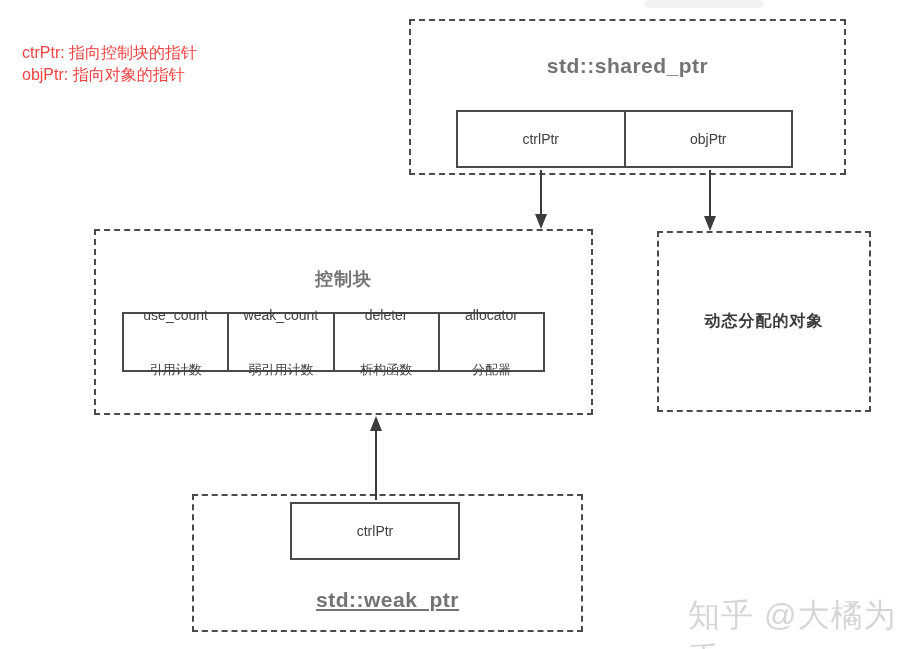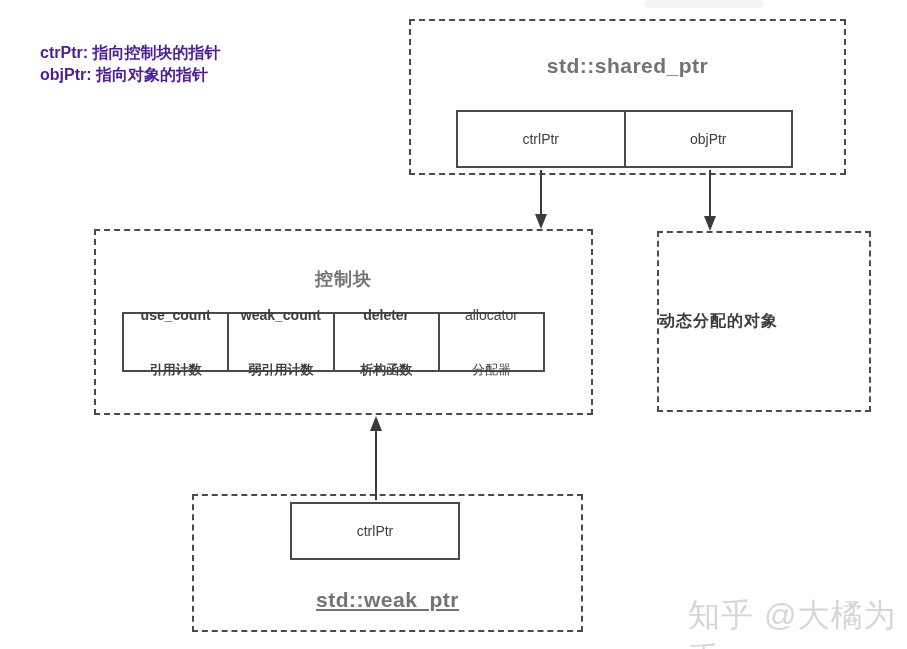--- a/index.html
+++ b/index.html
@@ -1,40 +1,40 @@
 <!DOCTYPE html>
 <html><head>
 <meta charset="utf-8">
 <style>
   html,body{margin:0;padding:0;background:#fff;}
   .canvas{
     position:relative;width:907px;height:649px;background:#ffffff;overflow:hidden;
     font-family:"Liberation Sans","DejaVu Sans",sans-serif;color:#3b3b3b;
   }
   
-  .legend{position:absolute;left:40px;top:42px;font-weight:bold;font-size:16px;line-height:22px;color:#4c1d95;}
+  .legend{position:absolute;left:22px;top:42px;font-weight:normal;font-size:16px;line-height:22px;color:#ef4444;}
   
   .dashed{position:absolute;border:2px dashed #4a4a4a;box-sizing:border-box;background:#fff;}
   .box-title{position:absolute;left:0;right:0;text-align:center;font-weight:bold;color:#737373;}
   
   .shared-ptr{left:409px;top:19px;width:437px;height:156px;}
   .shared-ptr .box-title{top:33px;font-size:21px;letter-spacing:.5px;}
   .ptr-row{position:absolute;left:45px;top:89px;width:337px;height:58px;border:2px solid #4a4a4a;box-sizing:border-box;display:flex;background:#fff;}
   .ptr-cell{flex:1;display:flex;align-items:center;justify-content:center;font-size:14px;color:#404040;}
   .ptr-cell.first{border-right:2px solid #4a4a4a;}
   
   .control-block{left:94px;top:229px;width:499px;height:186px;}
   .control-block .box-title{top:36px;font-size:18px;letter-spacing:1px;}
   .cb-row{position:absolute;left:26px;top:81px;width:423px;height:60px;border:2px solid #4a4a4a;box-sizing:border-box;display:flex;background:#fff;}
   .cb-cell{flex:1;display:flex;flex-direction:column;align-items:center;justify-content:center;line-height:18px;}
-  .cb-cell:not(:last-child){border-right:2px solid #4a4a4a;font-weight:bold;}
+  .cb-cell:not(:last-child){border-right:2px solid #4a4a4a;}
   .cb-en{font-size:14px;color:#3f3f3f;}
   .cb-zh{font-size:13px;color:#3f3f3f;margin-top:37px;}
   
-  .object-box{left:657px;top:231px;width:214px;height:181px;display:flex;align-items:center;}
+  .object-box{left:657px;top:231px;width:214px;height:181px;display:flex;align-items:center;justify-content:center;}
   .object-label{font-size:16px;font-weight:bold;letter-spacing:1px;color:#3b3b3b;}
   
   .weak-ptr{left:192px;top:494px;width:391px;height:138px;}
   .weak-ptr .box-title{bottom:18px;font-size:21px;letter-spacing:.5px;text-decoration:underline;}
   .wp-cell{position:absolute;left:96px;top:6px;width:170px;height:58px;border:2px solid #4a4a4a;box-sizing:border-box;display:flex;align-items:center;justify-content:center;font-size:14px;color:#404040;background:#fff;}
   
   .arrows{position:absolute;left:0;top:0;width:907px;height:649px;pointer-events:none;}
   
   .watermark{position:absolute;left:688px;top:594px;font-size:32px;letter-spacing:1px;color:#d6d6d6;text-shadow:1px 1px 0 #ffffff;}
   

